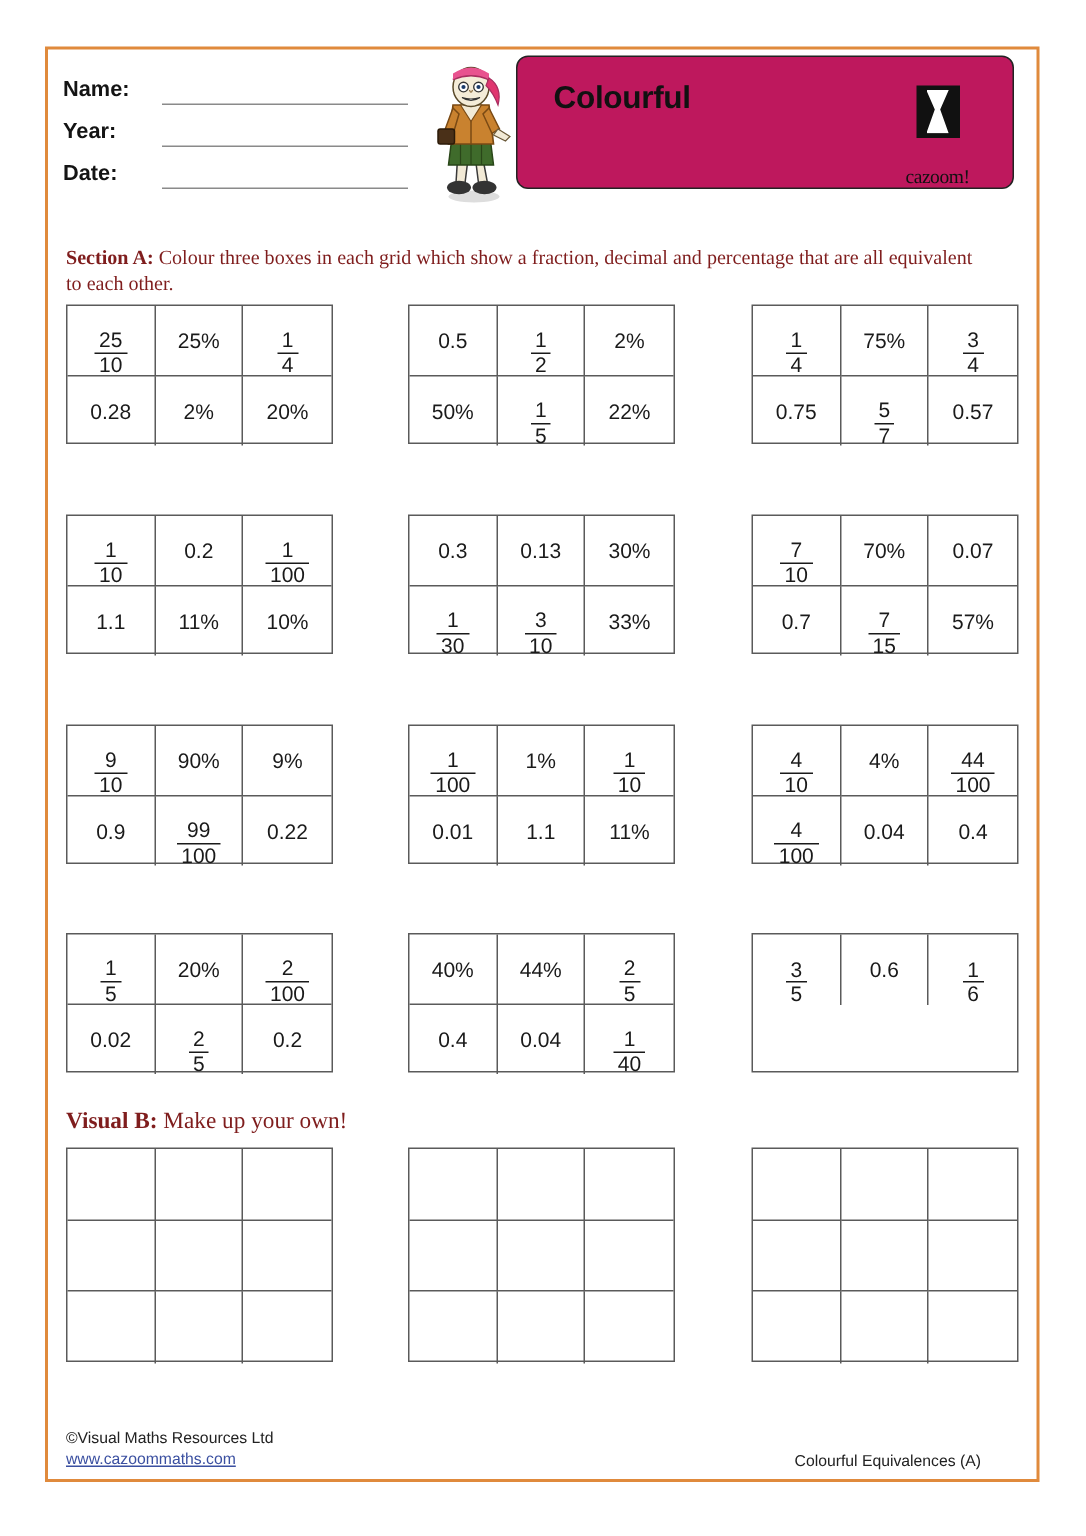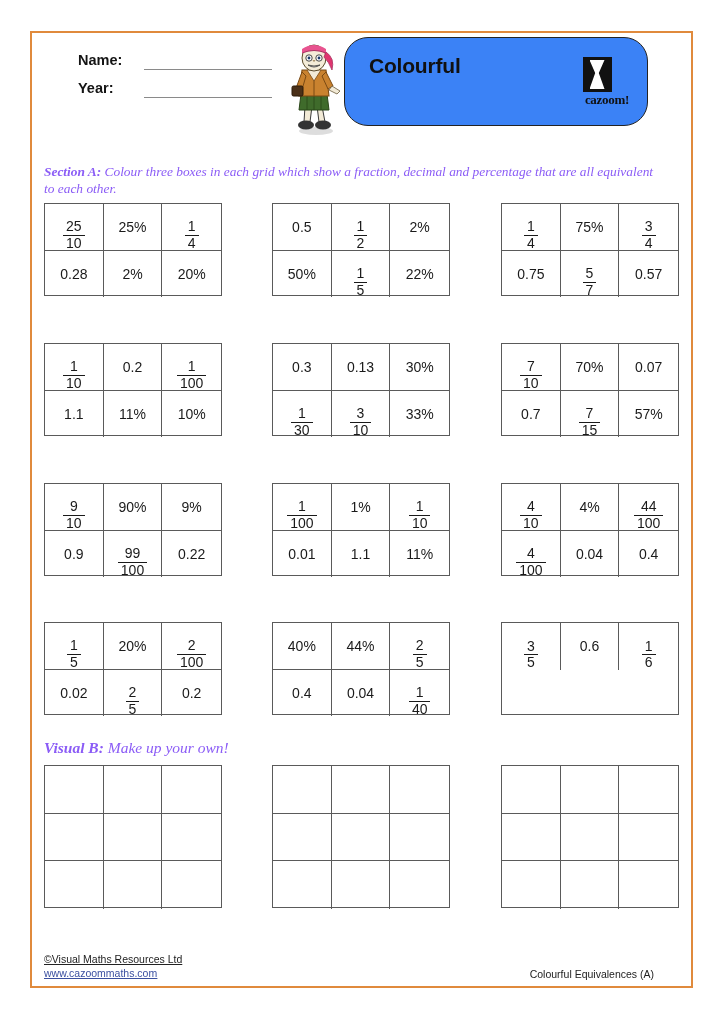--- a/index.html
+++ b/index.html
@@ -45,21 +45,20 @@
   .name-block {
     position: absolute;
     left: 10px;
     top: 9px;
     width: 230px;
   }
   .field-row {
     display: flex;
     align-items: flex-end;
     height: 28px;
-    margin-left: 36px;
   }
   .field-label {
     font-size: 14.5px;
     font-weight: bold;
     width: 54px;
     line-height: 20px;
     color: #141414;
   }
   .field-line {
     flex: 1;
@@ -76,25 +75,25 @@
     width: 62px;
     height: 100px;
   }
   .mascot svg { display: block; }
 
   
   .title-box {
     position: absolute;
     left: 312px;
     top: 4px;
-    width: 304px;
+    width: 332px;
     height: 89px;
     border: 1.6px solid #232323;
-    border-radius: 24px;
-    background: #3b82f6;
+    border-radius: 8px;
+    background: #be185d;
     box-sizing: border-box;
   }
   .title-text {
     position: absolute;
     left: 24px;
     top: 13px;
     width: 230px;
     font-size: 21px;
     font-weight: bold;
     line-height: 29px;
@@ -118,37 +117,35 @@
   .logo-mark::before {
     content: "";
     position: absolute;
     left: 7px; top: 3px;
     width: 15px; height: 29px;
     background: #fff;
     clip-path: polygon(0 0, 100% 0, 62% 45%, 100% 100%, 0 100%, 38% 45%);
   }
   .logo-word {
     font-family: "Liberation Serif", serif;
-    font-weight: bold;
+    font-weight: normal;
     font-size: 13px;
     letter-spacing: -0.3px;
-    margin-top: 0;
+    margin-top: 18px;
     color: #111;
-    text-align: right;
   }
 
   
   .section-head {
     position: absolute;
     left: 44px;
     font-family: "Liberation Serif", serif;
     font-size: 13.4px;
-    font-style: italic;
     line-height: 17px;
-    color: #8b5cf6;
+    color: #7f1d1d;
     width: 610px;
   }
   .section-head b {
     font-weight: bold;
   }
   #secA { top: 163px; }
   #secB { top: 738px; font-size: 15.5px; line-height: 20px; }
 
   
   .grid {
@@ -194,21 +191,21 @@
 
   
   .footer {
     position: absolute;
     left: 44px;
     top: 952px;
     width: 610px;
     font-size: 10.5px;
     color: #222;
   }
-  .footer-left { position: absolute; left: 0; top: 0; line-height: 14px; text-decoration: underline; }
+  .footer-left { position: absolute; left: 0; top: 0; line-height: 14px; }
   .footer-link {
     color: #3a4fa0;
     text-decoration: underline;
   }
   .footer-right {
     position: absolute;
     right: 0;
     top: 16px;
     font-size: 10.5px;
     color: #222;
@@ -223,20 +220,24 @@
 
   <div class="header">
 
     <div class="name-block">
       <div class="field-row">
         <div class="field-label">Name:</div>
         <div class="field-line"></div>
       </div>
       <div class="field-row">
         <div class="field-label">Year:</div>
+        <div class="field-line"></div>
+      </div>
+      <div class="field-row">
+        <div class="field-label">Date:</div>
         <div class="field-line"></div>
       </div>
     </div>
 
     <div class="mascot">
       <svg width="62" height="100" viewBox="0 0 62 100">
         <ellipse cx="33" cy="95" rx="17" ry="4" fill="#cfcfcf" opacity="0.7"></ellipse>
 
         <path d="M22 70 L21 86 L27 86 L29 70 Z" fill="#f2ead6" stroke="#3a3a3a" stroke-width="1"></path>
         <path d="M34 70 L36 86 L42 86 L39 70 Z" fill="#f2ead6" stroke="#3a3a3a" stroke-width="1"></path>

